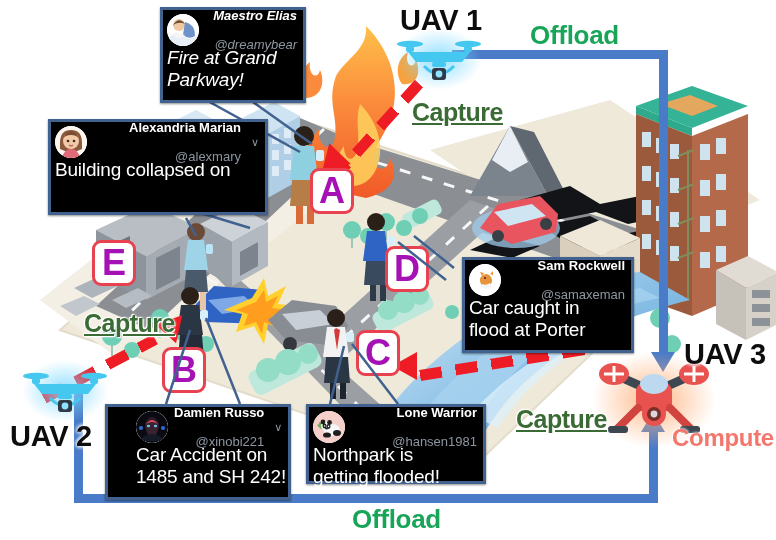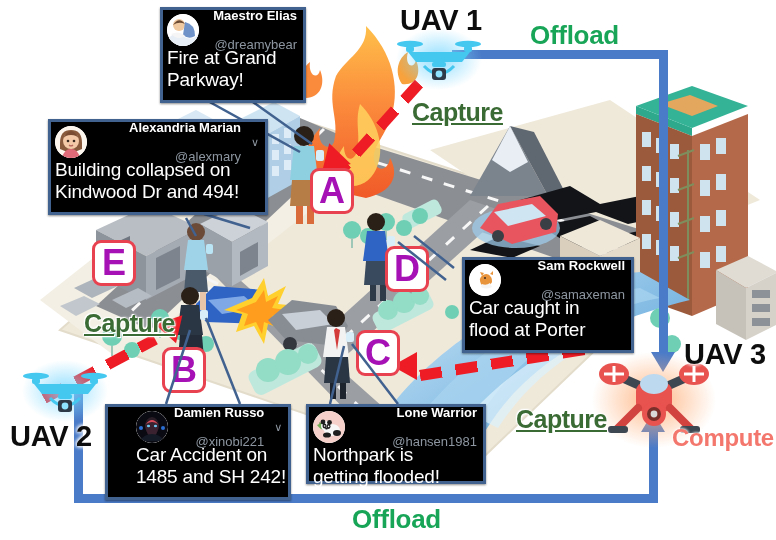--- a/index.html
+++ b/index.html
@@ -490,21 +490,21 @@
       <line x1="186" y1="218" x2="196" y2="236"></line>
       <line x1="446" y1="280" x2="398" y2="242"></line>
       <line x1="454" y1="268" x2="414" y2="236"></line>
       <line x1="166" y1="404" x2="190" y2="330"></line>
       <line x1="240" y1="404" x2="206" y2="318"></line>
       <line x1="330" y1="404" x2="344" y2="346"></line>
       <line x1="398" y1="404" x2="352" y2="344"></line>
     </g>
   </svg>
 
-  <div class="tweet" style="left:160px;top:7px;width:146px;height:96px;">
+  <div class="tweet" style="left:160px;top:7px;width:146px;height:96px;font-style:italic;">
     <div class="tw-head">
       <div class="tw-av">
         <svg width="32" height="32" viewBox="0 0 32 32">
           <circle cx="16" cy="16" r="16" fill="#ffffff"></circle>
           <path d="M0 26 q8 -10 16 -4 q8 6 16 -2 v12 H0 Z" fill="#e8eef5"></path>
           <circle cx="12" cy="11" r="6" fill="#f0c9a0"></circle>
           <path d="M6 11 q6 -9 12 -1 q-6 -3 -12 1Z" fill="#6b4a33"></path>
           <path d="M18 8 q10 2 10 14 q-6 4 -12 -1 Z" fill="#6f93c8"></path>
           <path d="M4 20 q8 -4 14 2 q-7 5 -14 -2Z" fill="#f5f5f5"></path>
         </svg>
@@ -532,21 +532,20 @@
           <path d="M7 32 q2 -9 9 -9 q7 0 9 9 Z" fill="#e06a78"></path>
         </svg>
       </div>
       <div class="tw-names">
         <div class="tw-name">Alexandria Marian</div>
         <div class="tw-handle">@alexmary</div>
       </div>
       <div class="tw-caret">∨</div>
     </div>
     <div class="tw-body">Building collapsed on</div>
-    <div class="tw-body">Kindwood Dr and 494!</div>
   </div>
 
   <div class="tweet" style="left:462px;top:257px;width:172px;height:96px;">
     <div class="tw-head">
       <div class="tw-av">
         <svg width="32" height="32" viewBox="0 0 32 32">
           <circle cx="16" cy="16" r="16" fill="#ffffff"></circle>
           <path d="M12 20 q-3 -6 2 -9 q5 -3 8 2 q3 5 -2 8 q-5 3 -8 -1Z" fill="#e8943c"></path>
           <path d="M13 12 l-2 -4 l4 1Z" fill="#e8943c"></path>
           <path d="M21 10 l3 -3 l0 4Z" fill="#e8943c"></path>

